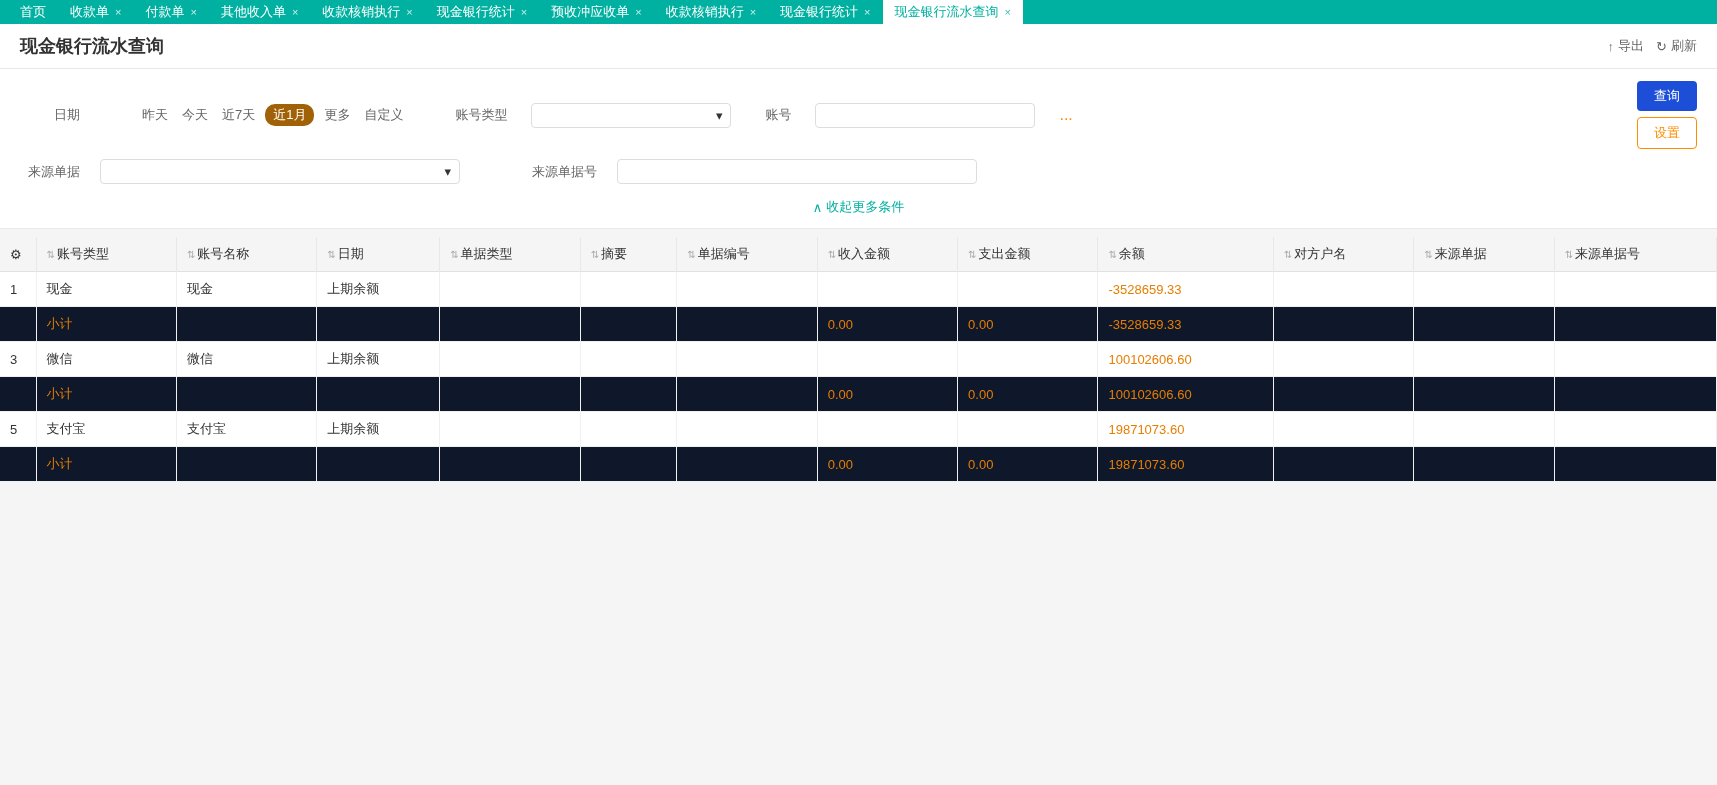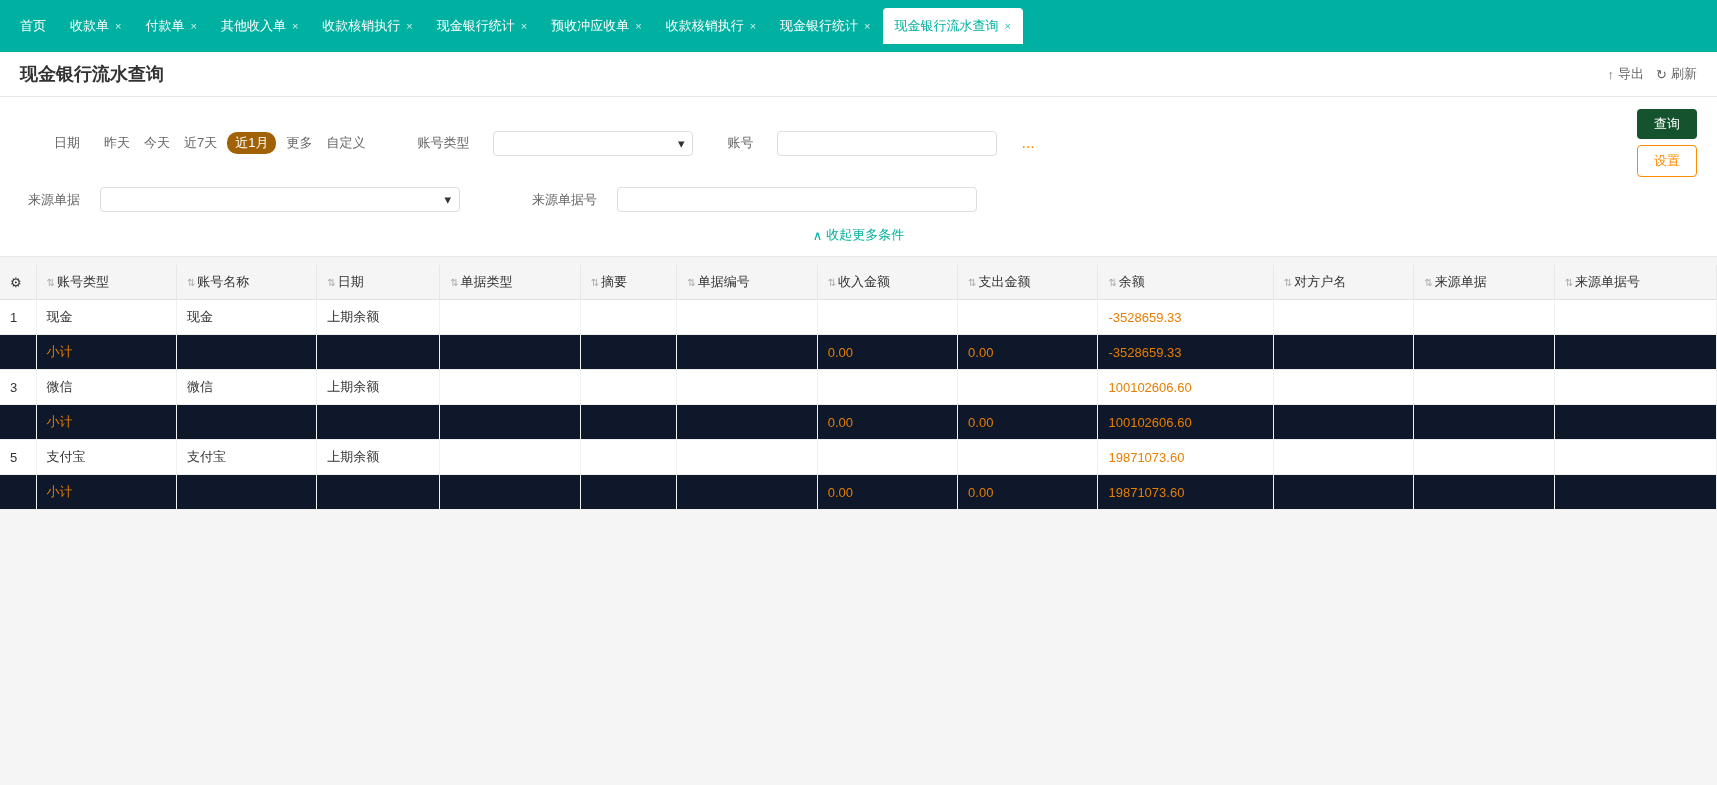--- a/index.html
+++ b/index.html
@@ -3,21 +3,21 @@
   <meta charset="utf-8">
   <style>
     * { box-sizing: border-box; margin: 0; padding: 0; font-family: 'Microsoft YaHei', Arial, sans-serif; font-size: 13px; }
     body { background: #f5f5f5; }
 
     
     .top-nav {
       background: #00b0a0;
       display: flex;
       align-items: center;
-      height: 52px;
+      height: 24px;
       padding: 0 8px;
       overflow: hidden;
     }
     .nav-tab {
       color: #fff;
       padding: 0 12px;
       height: 36px;
       display: flex;
       align-items: center;
       cursor: pointer;
@@ -81,20 +81,21 @@
     .filter-label {
       color: #666;
       min-width: 60px;
       text-align: right;
       margin-right: 4px;
     }
     .date-shortcuts {
       display: flex;
       align-items: center;
       gap: 6px;
+      margin-left: 38px;
     }
     .date-btn {
       color: #666;
       cursor: pointer;
       padding: 2px 4px;
       font-size: 13px;
     }
     .date-btn.active {
       background: #a16207;
       color: #fff;
@@ -126,21 +127,21 @@
       color: #333;
       background: #fff;
     }
     .dots-btn {
       color: #ff8c00;
       cursor: pointer;
       font-size: 16px;
       margin-left: 4px;
     }
     .query-btn {
-      background: #14532d;
+      background: #1d4ed8;
       color: #fff;
       border: none;
       border-radius: 4px;
       padding: 6px 7px;
       cursor: pointer;
       font-size: 13px;
     }
     .settings-btn {
       background: #fff;
       color: #ff8c00;

